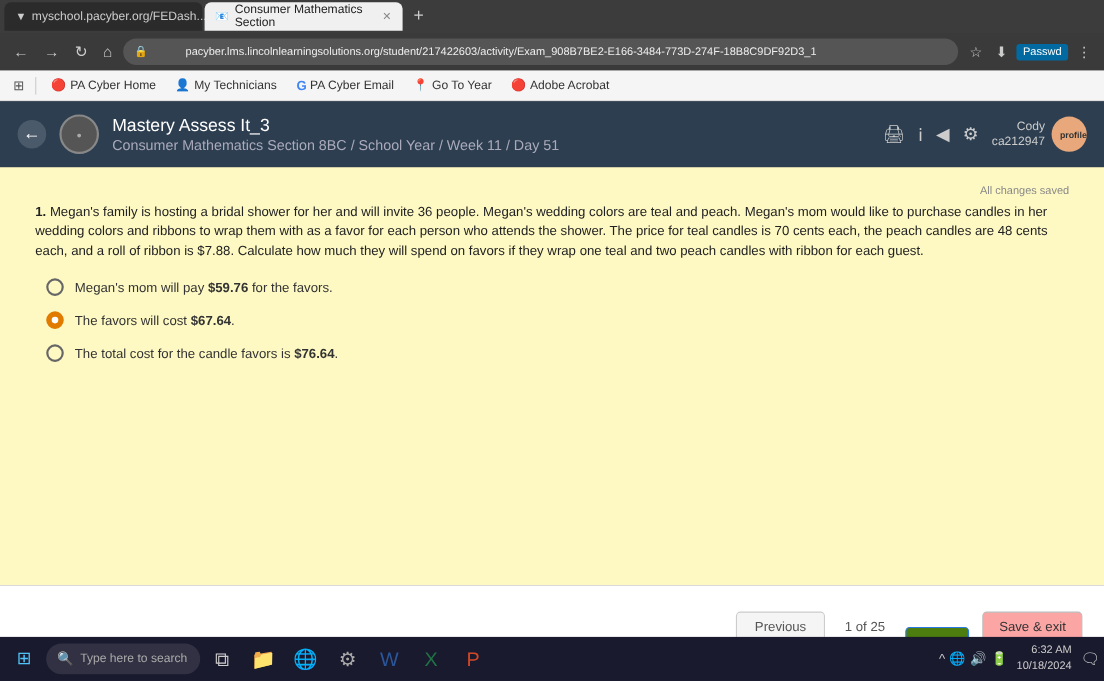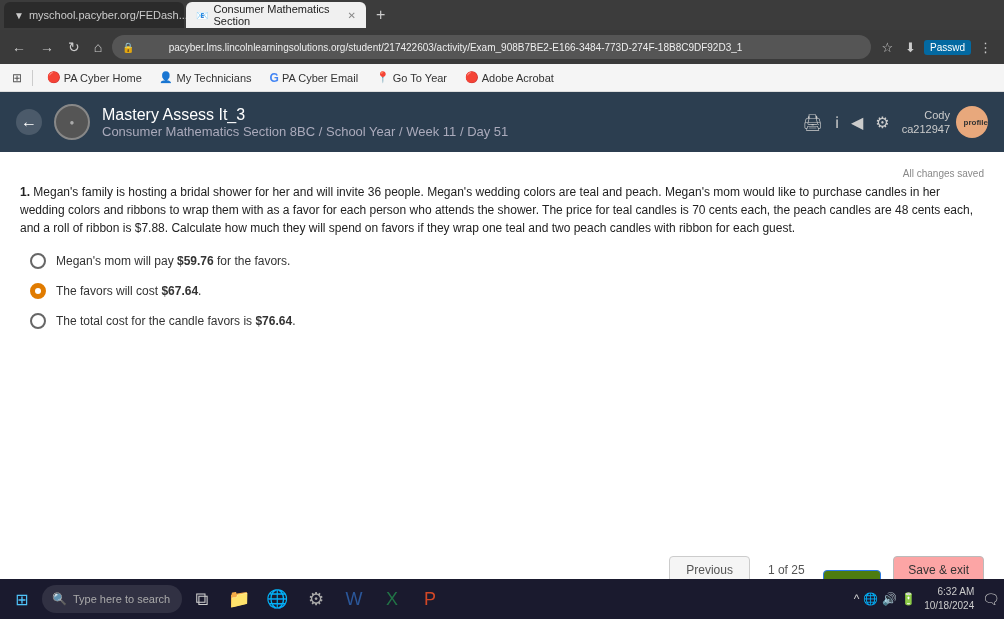--- a/index.html
+++ b/index.html
@@ -218,22 +218,22 @@
       display: flex;
       align-items: center;
       justify-content: flex-end;
       font-size: 10px;
       color: #333;
       font-weight: bold;
       cursor: pointer;
     }
 
     .quiz-body {
-      background: #ffffff;
-      padding: 16px 20px;
+      background: #fef9c3;
+      padding: 16px 32px;
       min-height: 380px;
     }
 
     .autosave-note {
       text-align: right;
       font-size: 10px;
       color: #888;
       margin-bottom: 4px;
     }
 

